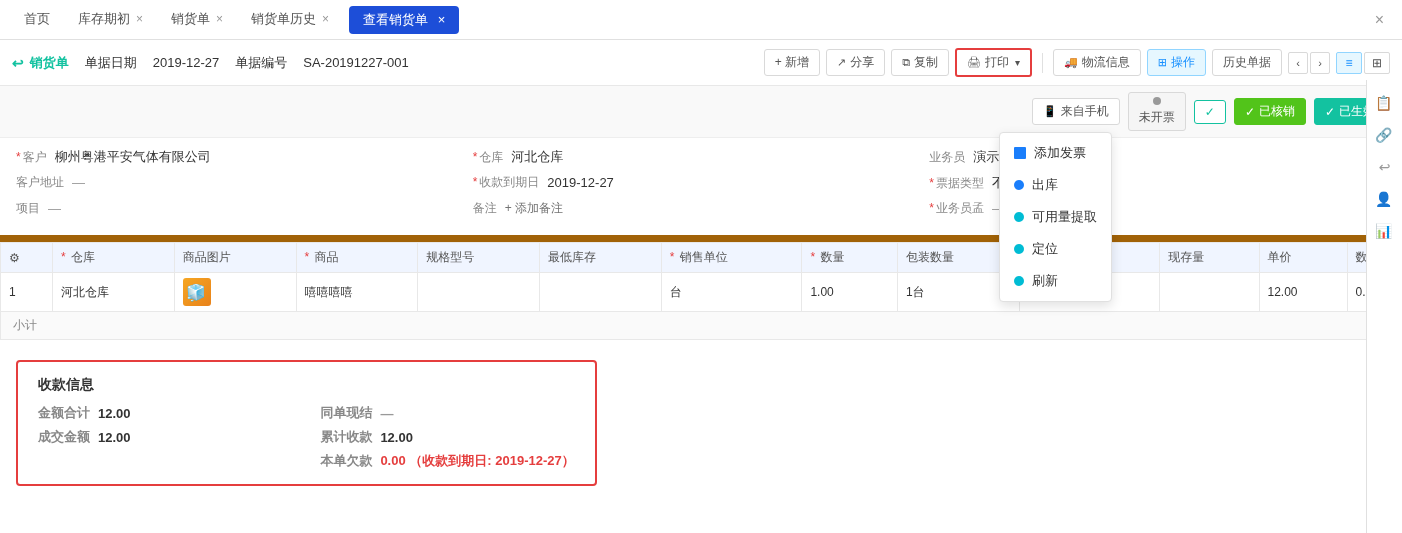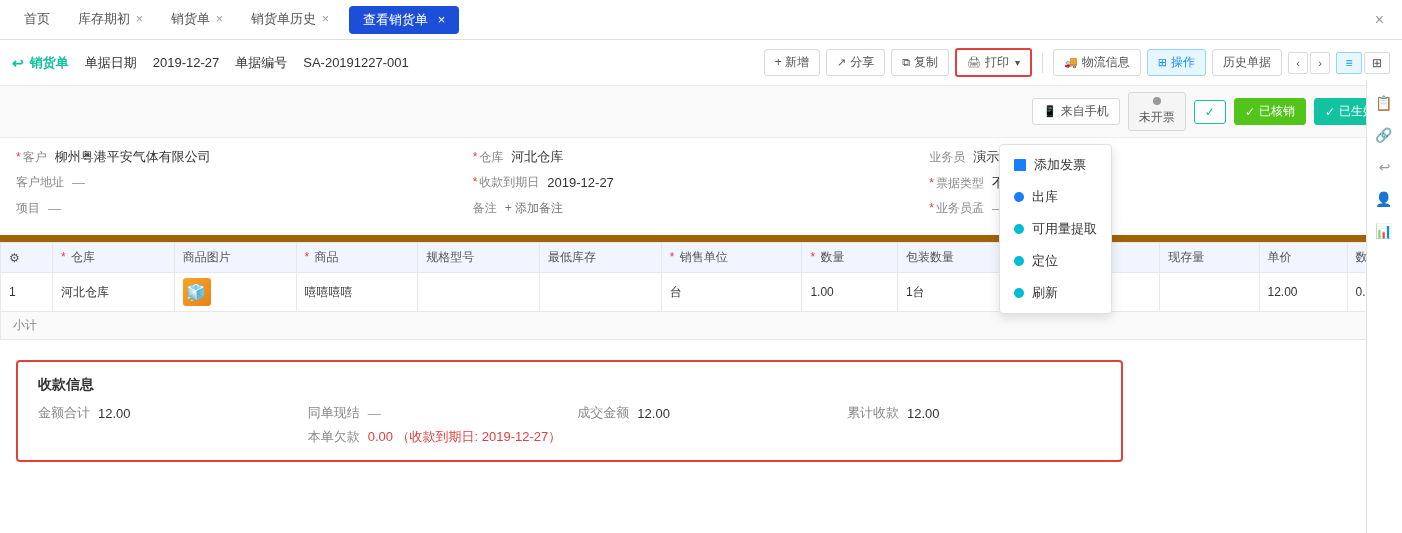--- a/index.html
+++ b/index.html
@@ -112,30 +112,30 @@
       border-radius: 3px; display: flex; align-items: center; justify-content: center;
       color: #fff; font-size: 16px;
     }
 
     
     .payment-box {
       border: 2px solid #e53e3e; border-radius: 4px; padding: 14px 20px;
       margin: 12px 16px; display: inline-block; min-width: 500px; background: #fff;
     }
     .payment-title { font-size: 14px; font-weight: bold; color: #333; margin-bottom: 10px; }
-    .payment-grid { display: grid; grid-template-columns: 1fr 1fr 1fr 1fr; gap: 6px 16px; }
+    .payment-grid { display: grid; grid-template-columns: 1fr 1fr; gap: 6px 28px; font-weight: bold; }
     .payment-item { display: flex; align-items: center; gap: 8px; font-size: 13px; }
     .payment-label { color: #888; }
     .payment-value { color: #333; }
     .payment-value.red { color: #e53e3e; }
     .payment-value.dash { color: #999; }
 
     
     .dropdown-menu {
-      position: absolute; top: 104px; right: 290px; z-index: 100;
+      position: absolute; top: 92px; right: 290px; z-index: 100;
       background: #fff; border: 1px solid #e0e0e0; border-radius: 4px;
       box-shadow: 0 4px 12px rgba(0,0,0,0.12); min-width: 110px; padding: 4px 0;
     }
     .dropdown-item {
       display: flex; align-items: center; gap: 8px; padding: 7px 14px;
       cursor: pointer; font-size: 13px; color: #333;
     }
     .dot-blue { width: 10px; height: 10px; border-radius: 50%; background: #1a7efb; flex-shrink: 0; }
     .dot-cyan { width: 10px; height: 10px; border-radius: 50%; background: #00bcd4; flex-shrink: 0; }
     .square-icon { width: 12px; height: 12px; background: #1a7efb; border-radius: 1px; flex-shrink: 0; }

